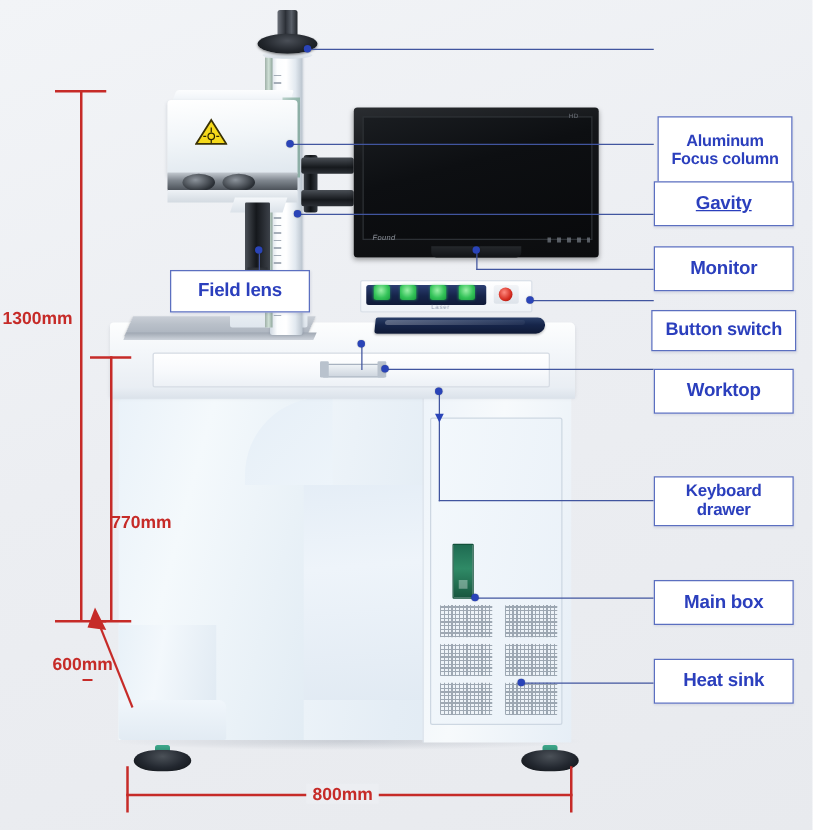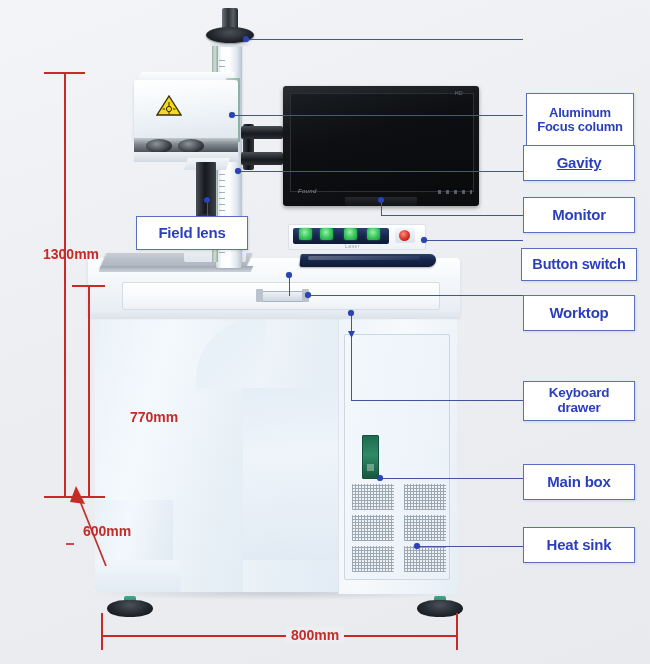--- a/index.html
+++ b/index.html
@@ -23,21 +23,21 @@
   .leader{position:absolute;background:#41559f;}
   .lh{height:1.3px;}
   .lv{width:1.3px;}
   .dot{position:absolute;width:6px;height:6px;border-radius:50%;
        background:#2a44b8;box-shadow:0 0 1px rgba(0,0,0,.4);}
 
   
   .dim{position:absolute;background:#c62b28;}
   .dv{width:1.7px;}
   .dh{height:1.7px;}
-  .dimtxt{position:absolute;color:#c62b28;font-weight:bold;white-space:nowrap;margin-left:41px;}
+  .dimtxt{position:absolute;color:#c62b28;font-weight:bold;white-space:nowrap;}
 
   
   
   #tabletop{
     left:88px;top:258px;width:372px;height:58px;
     background:linear-gradient(180deg,#fdfefe 0%,#f4f7fa 38%,#e7ecf2 100%);
     border-radius:3px 4px 2px 2px;
     box-shadow:0 2px 3px rgba(90,100,120,.18);
   }
   #tabletop-edge{

